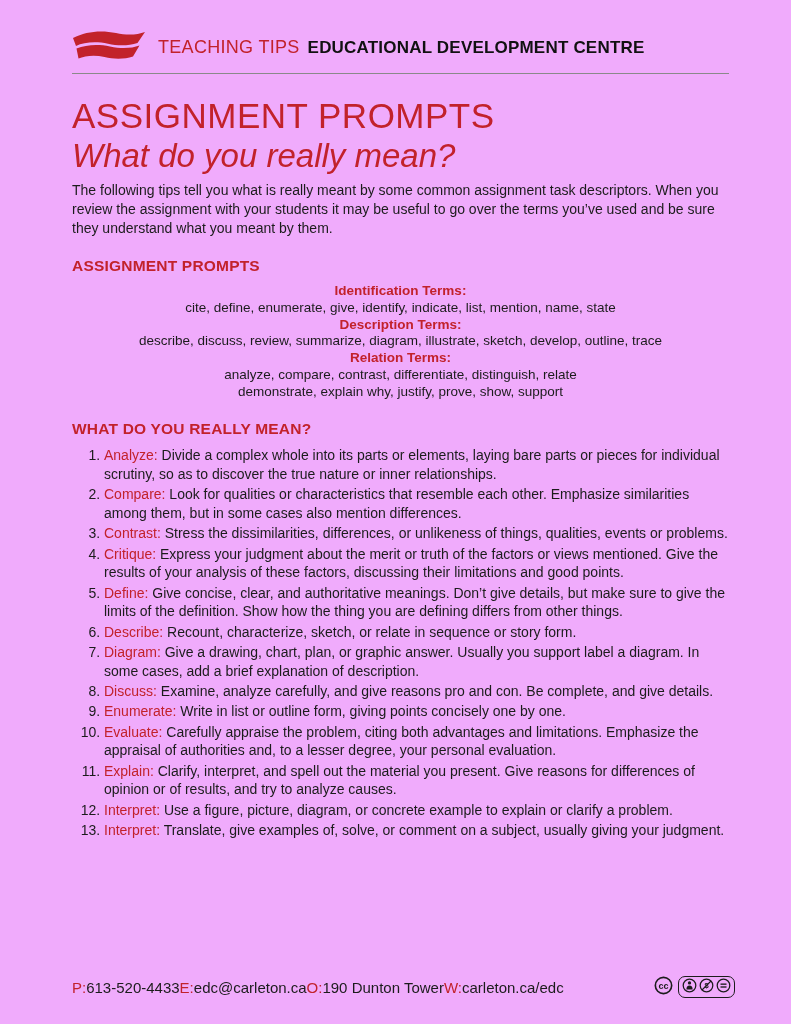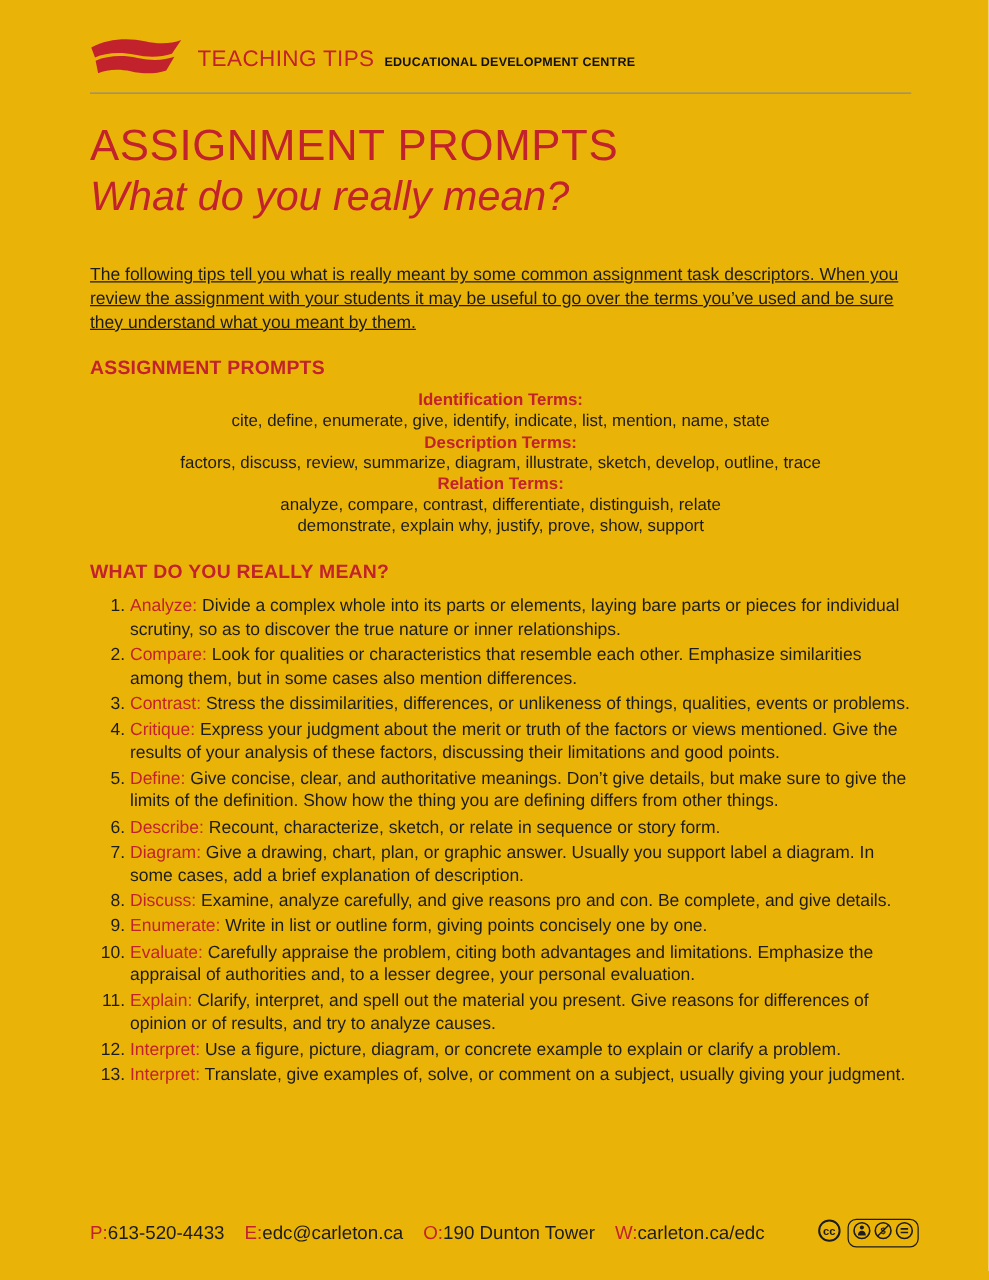--- a/index.html
+++ b/index.html
@@ -2,55 +2,55 @@
 <html><head>
 <meta charset="utf-8">
 <style>
   html, body { margin: 0; padding: 0; background: #ffffff; }
   .page {
     position: relative;
     width: 791px;
     height: 1024px;
     box-sizing: border-box;
     padding: 30px 62px 70px 72px;
-    background: #eab308;
+    background: #f0abfc;
     font-family: "Liberation Sans", "DejaVu Sans", sans-serif;
     color: #1c1c1c;
     overflow: hidden;
   }
   
   .masthead { display: flex; align-items: center; gap: 12px; }
   .flag-logo { flex: 0 0 auto; }
   .brand-line { display: flex; align-items: baseline; gap: 8px; white-space: nowrap; }
   .brand { color: #c2222b; font-size: 18px; font-weight: 500; letter-spacing: 0.3px; }
-  .dept { color: #111; font-size: 10px; font-weight: 700; letter-spacing: 0.2px; }
+  .dept { color: #111; font-size: 17px; font-weight: 700; letter-spacing: 0.2px; }
   .rule { border: 0; border-top: 1px solid #8a8a8a; margin: 9px 0 0 0; }
   
   .doc-title { margin: 24px 0 0 0; color: #c2222b; font-size: 35px; font-weight: 400; letter-spacing: 0.5px; line-height: 1.05; }
   .doc-subtitle { margin: 4px 0 0 0; color: #c2222b; font-size: 33px; font-weight: 400; font-style: italic; line-height: 1.05; }
   
-  .intro { margin: 36px 0 0 0; font-size: 14px; line-height: 1.33; text-decoration: underline; }
+  .intro { margin: 8px 0 0 0; font-size: 14px; line-height: 1.33; }
   
   .section-heading { margin: 20px 0 8px 0; color: #c2222b; font-size: 15.5px; font-weight: 700; letter-spacing: 0.2px; }
   
   .term-group { font-size: 13.5px; line-height: 1.24; text-align: center; }
   .term-label { color: #c2222b; font-weight: 700; }
   .term-list { color: #1c1c1c; }
   
   .def-list { margin: 6px 0 0 0; padding: 0 0 0 32px; font-size: 14px; line-height: 1.32; }
   .def-list li { margin: 0 0 2px 0; }
   .def-term { color: #c2222b; }
   
   .footer {
     position: absolute;
     left: 72px; right: 56px; bottom: 26px;
     display: flex; align-items: center; justify-content: space-between;
     font-size: 15px;
   }
-  .contacts { display: flex; gap: 16px; white-space: nowrap; }
+  .contacts { display: flex; white-space: nowrap; }
   .contact-label { color: #c2222b; }
   .contact-value { color: #1c1c1c; }
   .license { display: inline-flex; align-items: center; gap: 5px; justify-content: space-between; }
   .license-pill {
     display: inline-flex; align-items: center; gap: 2px;
     border: 1.6px solid #1c1c1c; border-radius: 7px; padding: 1px 3px;
   }
 </style>
 </head>
 <body>
@@ -77,21 +77,21 @@
   <p class="intro">The following tips tell you what is really meant by some common assignment task descriptors.  When you review the assignment with your students it may be useful to go over the terms you’ve used and be sure they understand what you meant by them.</p>
 
   <div class="section-heading">ASSIGNMENT PROMPTS</div>
 
   <div class="term-group">
     <div class="term-label">Identification Terms:</div>
     <div class="term-list">cite, define, enumerate, give, identify, indicate, list, mention, name, state</div>
   </div>
   <div class="term-group">
     <div class="term-label">Description Terms:</div>
-    <div class="term-list">factors, discuss, review, summarize, diagram, illustrate, sketch, develop, outline, trace</div>
+    <div class="term-list">describe, discuss, review, summarize, diagram, illustrate, sketch, develop, outline, trace</div>
   </div>
   <div class="term-group">
     <div class="term-label">Relation Terms:</div>
     <div class="term-list">analyze, compare, contrast, differentiate, distinguish, relate</div>
   </div>
   <div class="term-group">
     <div class="term-list">demonstrate, explain why, justify, prove, show, support</div>
   </div>
 
   <div class="section-heading">WHAT DO YOU REALLY MEAN?</div>

